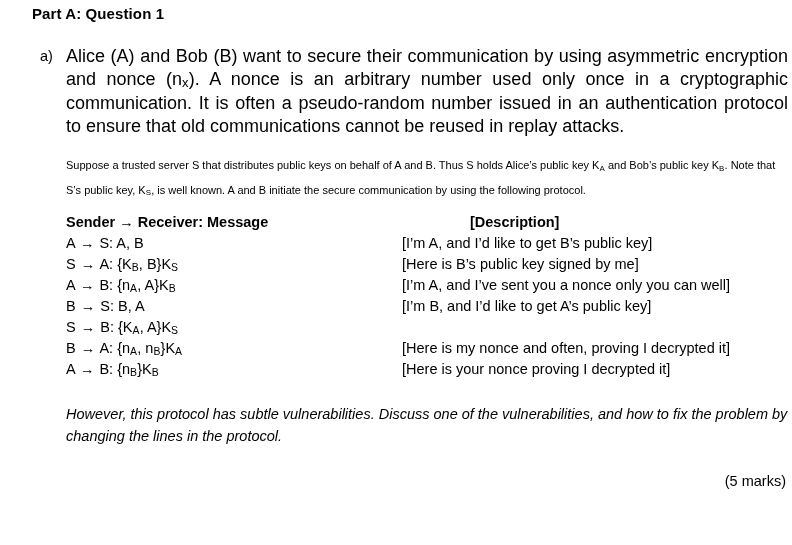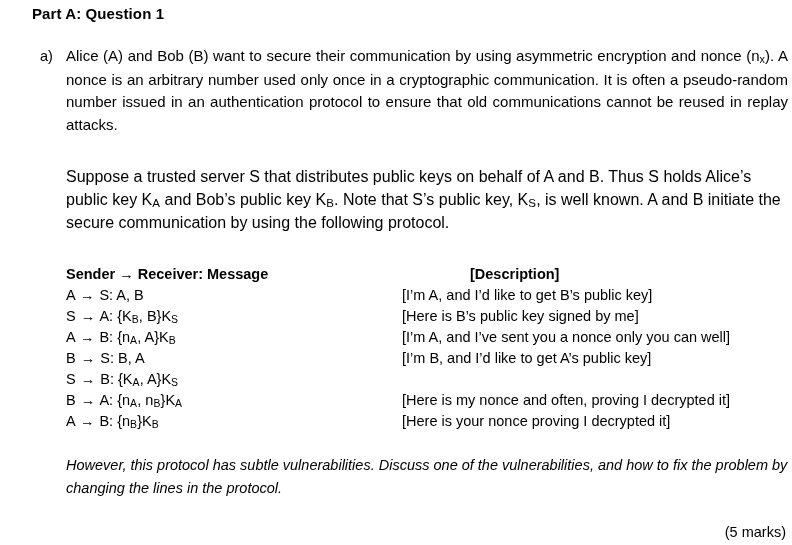--- a/index.html
+++ b/index.html
@@ -44,33 +44,33 @@
     width: 26px;
     flex: 0 0 26px;
     font-size: 14.5px;
     line-height: 22.5px;
   }
   .qbody {
     flex: 1 1 auto;
   }
   p.para {
     margin: 0;
-    font-size: 15px;
+    font-size: 18px;
     line-height: 22.5px;
     text-align: justify;
     text-justify: inter-word;
   }
   p.para2 {
-    margin: 30px 0 0 0;
-    font-size: 16px;
+    margin: 17px 0 0 0;
+    font-size: 11px;
     line-height: 22.5px;
     text-align: left;
   }
   .protocol {
-    margin-top: 28px;
+    margin-top: 8px;
     position: relative;
   }
   .prow {
     position: relative;
     height: 21px;
     line-height: 21px;
     font-size: 14.5px;
     white-space: nowrap;
   }
   .prow .left {

